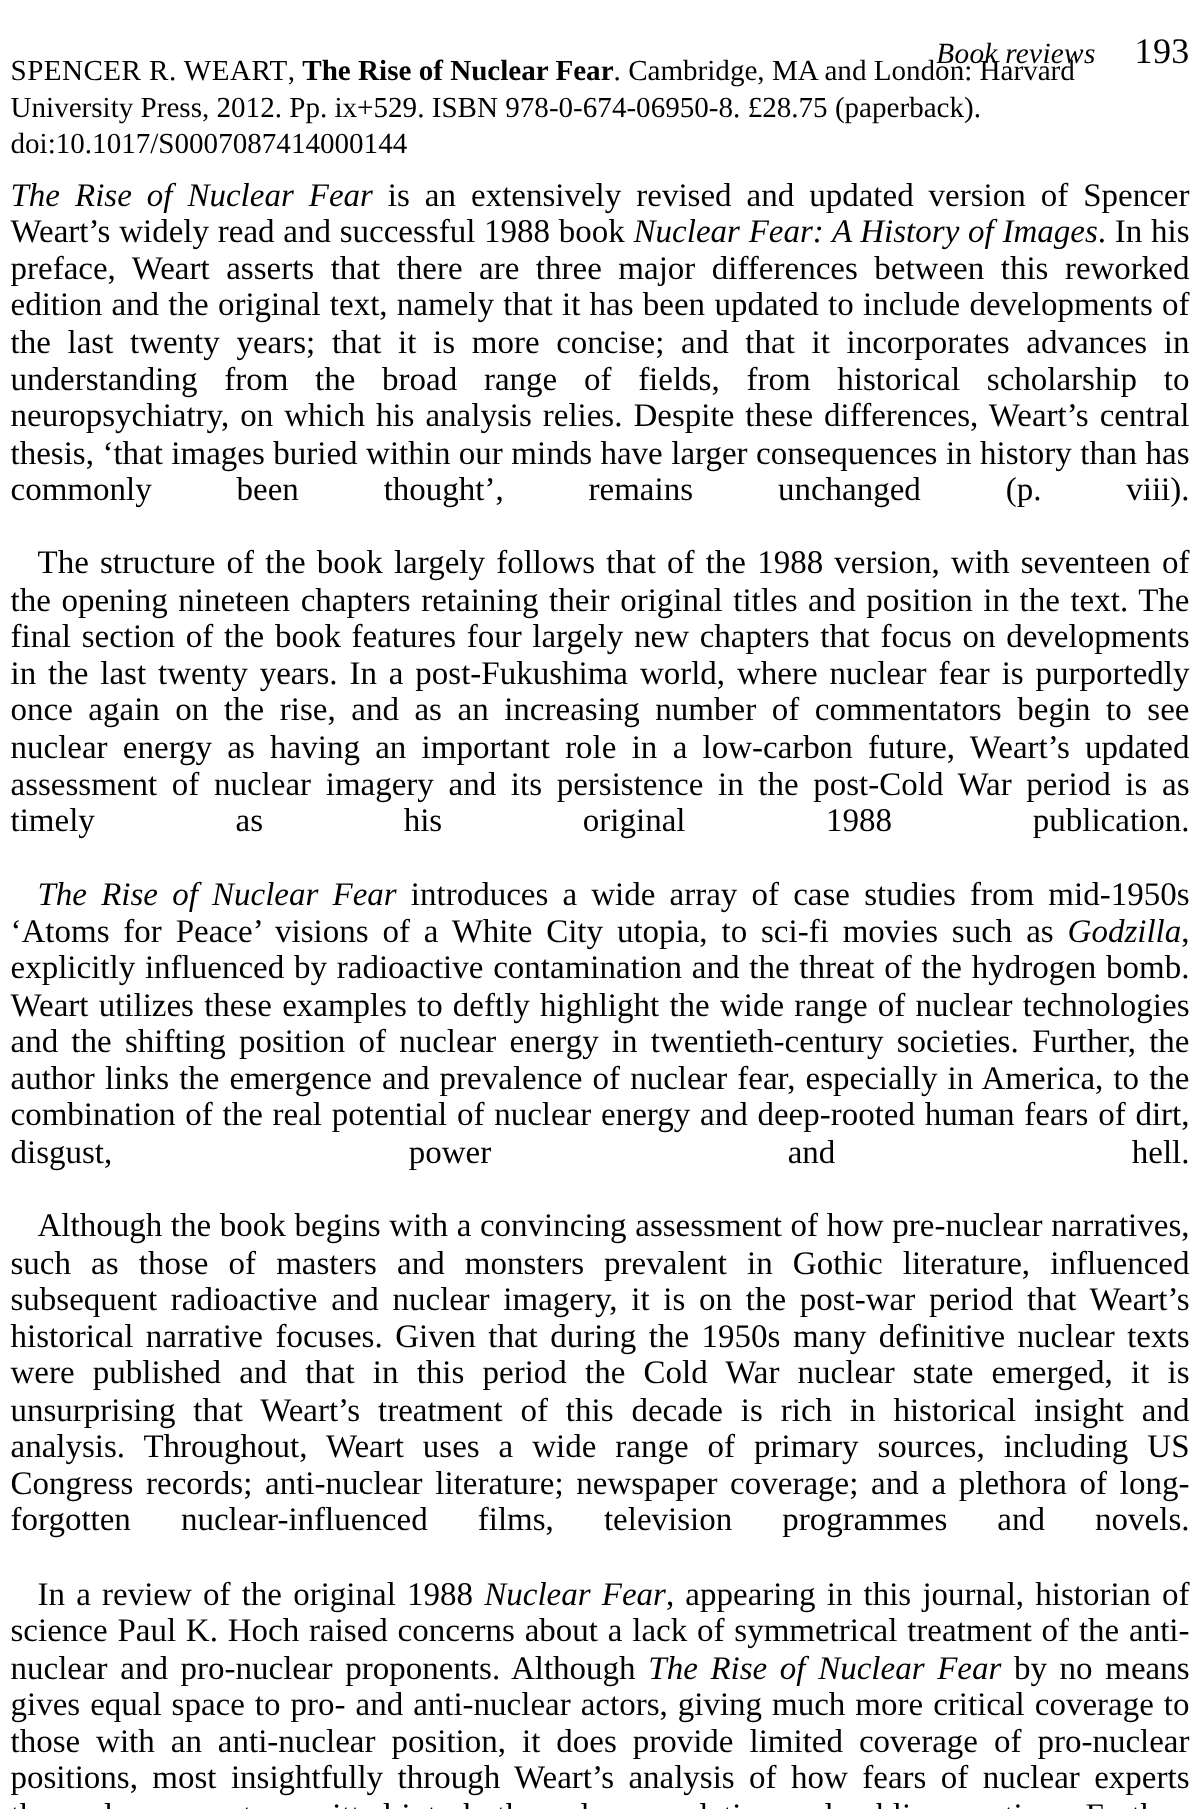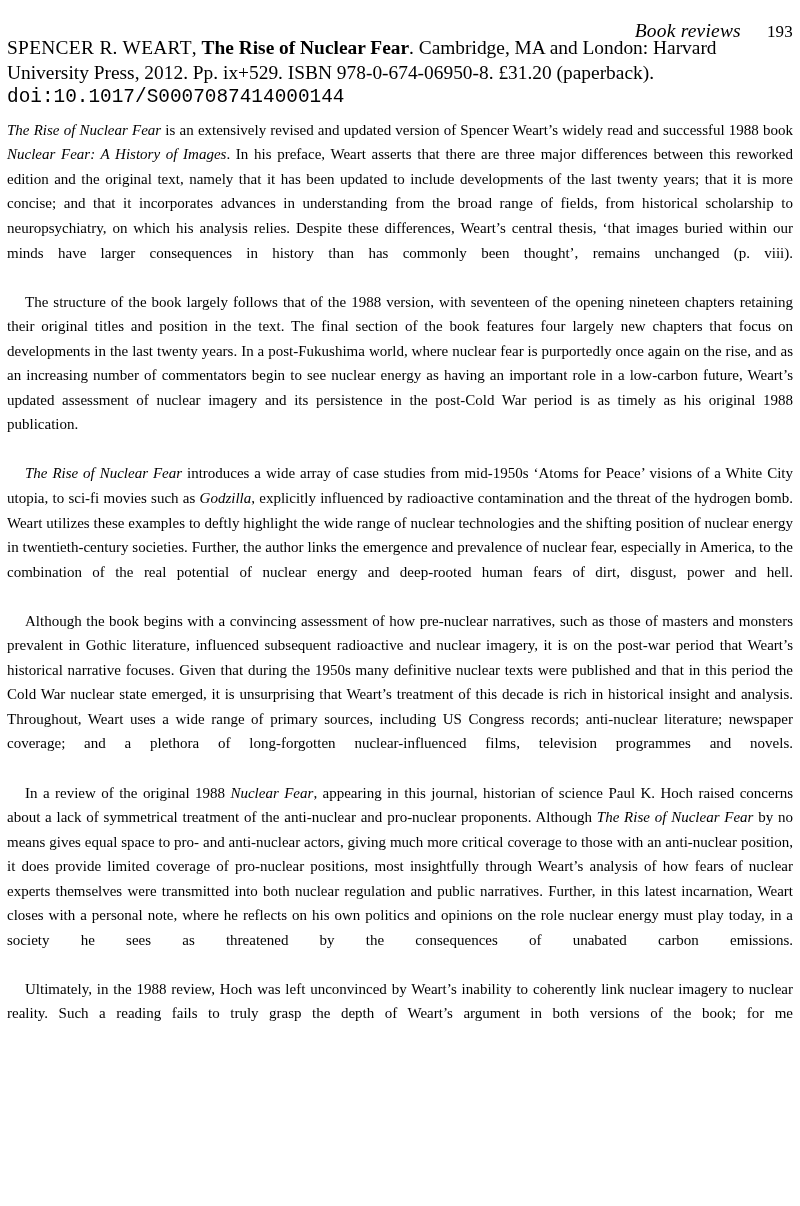--- a/index.html
+++ b/index.html
@@ -32,21 +32,21 @@
     height: 26px;
     padding-top: 2px;
     box-sizing: border-box;
   }
   .rh-title {
     font-style: italic;
     font-size: 19.5px;
     letter-spacing: 0.2px;
   }
   .rh-page {
-    font-size: 17px;
+    font-size: 24px;
     margin-left: 26px;
     letter-spacing: 0.2px;
     margin-top: 20px;
   }
 
   
   .citation {
     margin-top: 10px;
     font-size: 19.4px;
     line-height: 24.6px;
@@ -56,30 +56,29 @@
   .smallcaps {
     font-variant: small-caps;
     letter-spacing: 0.3px;
   }
   .booktitle-bold {
     font-weight: bold;
   }
   .doi-line {
     font-size: 19.4px;
     line-height: 24.6px;
-    font-family: Liberation Mono, monospace;
   }
 
   
   .body-text {
     margin-top: 8px;
   }
   p.para {
     margin: 0;
-    font-size: 15px;
+    font-size: 22px;
     line-height: 24.55px;
     text-align: justify;
     text-justify: inter-word;
     text-indent: 18px;
     hyphens: none;
   }
   p.para.no-indent {
     text-indent: 0;
   }
   p.para i, p.para em {
@@ -96,21 +95,21 @@
 <body>
 
 <div class="page">
 
   <div class="running-head">
     <span class="rh-title">Book reviews</span>
     <span class="rh-page">193</span>
   </div>
 
   <div class="citation">
-    <span class="smallcaps">SPENCER R. WEART</span><span>, </span><span class="booktitle-bold">The Rise of Nuclear Fear</span><span>. </span><span>Cambridge, MA and London: Harvard University Press, 2012. Pp. ix</span><span>+</span><span>529.</span><span> </span><span>ISBN 978-0-674-06950-8.</span><span> </span><span>£31.20 (paperback).</span>
+    <span class="smallcaps">SPENCER R. WEART</span><span>, </span><span class="booktitle-bold">The Rise of Nuclear Fear</span><span>. </span><span>Cambridge, MA and London: Harvard University Press, 2012. Pp. ix</span><span>+</span><span>529.</span><span> </span><span>ISBN 978-0-674-06950-8.</span><span> </span><span>£28.75 (paperback).</span>
   </div>
 
   <div class="doi-line">doi:10.1017/S0007087414000144</div>
 
   <div class="body-text">
       <p class="para no-indent"><i>The Rise of Nuclear Fear</i><span> is an extensively revised and updated version of Spencer Weart’s widely read and successful 1988 book </span><i>Nuclear Fear: A History of Images</i><span>. In his preface, Weart asserts that there are three major differences between this reworked edition and the original text, namely that it has been updated to include developments of the last twenty years; that it is more concise; and that it incorporates advances in understanding from the broad range of fields, from historical scholarship to neuropsychiatry, on which his analysis relies. Despite these differences, Weart’s central thesis, ‘that images buried within our minds have larger consequences in history than has commonly been thought’, remains unchanged (p. viii).</span></p>
       <p class="para"><span>The structure of the book largely follows that of the 1988 version, with seventeen of the opening nineteen chapters retaining their original titles and position in the text. The final section of the book features four largely new chapters that focus on developments in the last twenty years. In a post-Fukushima world, where nuclear fear is purportedly once again on the rise, and as an increasing number of commentators begin to see nuclear energy as having an important role in a low-carbon future, Weart’s updated assessment of nuclear imagery and its persistence in the post-Cold War period is as timely as his original 1988 publication.</span></p>
       <p class="para"><i>The Rise of Nuclear Fear</i><span> introduces a wide array of case studies from mid-1950s ‘Atoms for Peace’ visions of a White City utopia, to sci-fi movies such as </span><i>Godzilla</i><span>, explicitly influenced by radioactive contamination and the threat of the hydrogen bomb. Weart utilizes these examples to deftly highlight the wide range of nuclear technologies and the shifting position of nuclear energy in twentieth-century societies. Further, the author links the emergence and prevalence of nuclear fear, especially in America, to the combination of the real potential of nuclear energy and deep-rooted human fears of dirt, disgust, power and hell.</span></p>
       <p class="para"><span>Although the book begins with a convincing assessment of how pre-nuclear narratives, such as those of masters and monsters prevalent in Gothic literature, influenced subsequent radioactive and nuclear imagery, it is on the post-war period that Weart’s historical narrative focuses. Given that during the 1950s many definitive nuclear texts were published and that in this period the Cold War nuclear state emerged, it is unsurprising that Weart’s treatment of this decade is rich in historical insight and analysis. Throughout, Weart uses a wide range of primary sources, including US Congress records; anti-nuclear literature; newspaper coverage; and a plethora of long-forgotten nuclear-influenced films, television programmes and novels.</span></p>
       <p class="para"><span>In a review of the original 1988 </span><i>Nuclear Fear</i><span>, appearing in this journal, historian of science Paul K. Hoch raised concerns about a lack of symmetrical treatment of the anti-nuclear and pro-nuclear proponents. Although </span><i>The Rise of Nuclear Fear</i><span> by no means gives equal space to pro- and anti-nuclear actors, giving much more critical coverage to those with an anti-nuclear position, it does provide limited coverage of pro-nuclear positions, most insightfully through Weart’s analysis of how fears of nuclear experts themselves were transmitted into both nuclear regulation and public narratives. Further, in this latest incarnation, Weart closes with a personal note, where he reflects on his own politics and opinions on the role nuclear energy must play today, in a society he sees as threatened by the consequences of unabated carbon emissions.</span></p>

